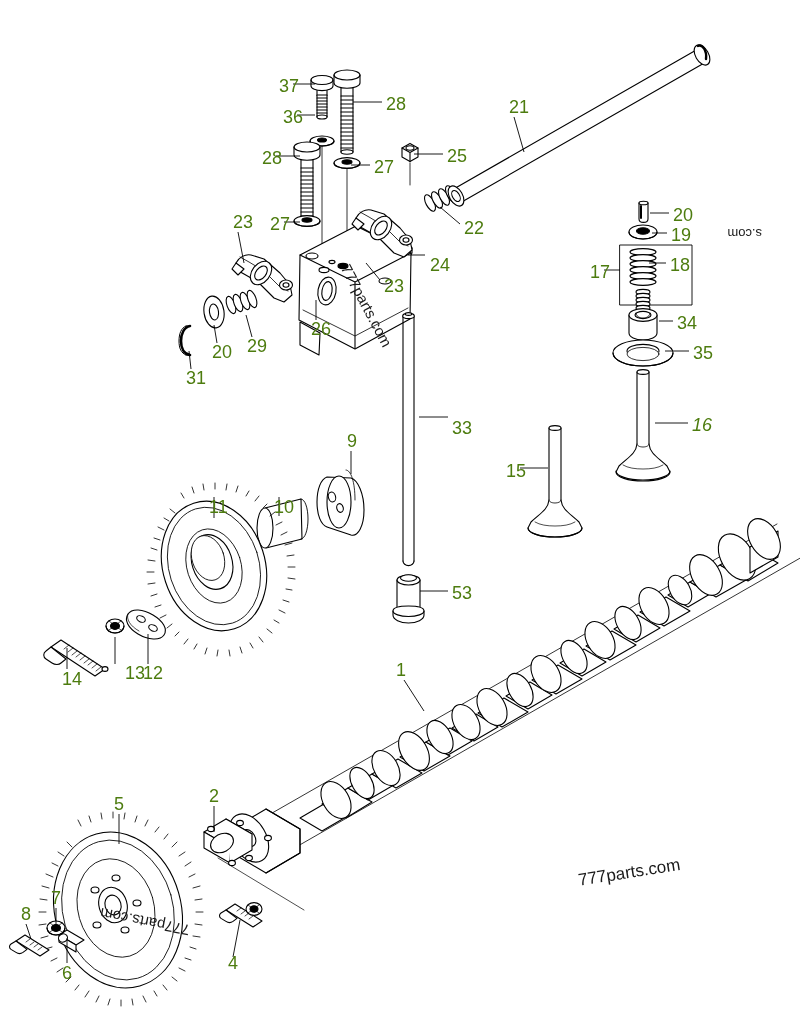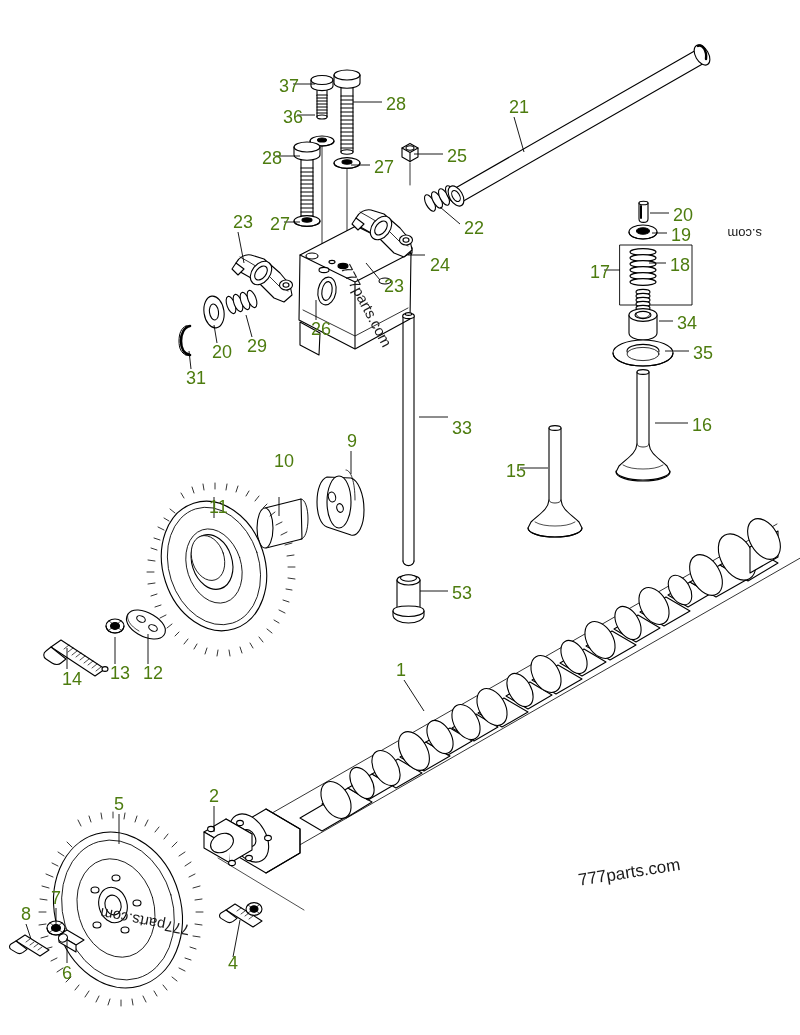--- a/index.html
+++ b/index.html
@@ -456,27 +456,27 @@
 
 <div id="labels">
       <div class="lbl" style="left: 396px; top: 661px;">1</div>
       <div class="lbl" style="left: 209px; top: 787px;">2</div>
       <div class="lbl" style="left: 228px; top: 954px;">4</div>
       <div class="lbl" style="left: 114px; top: 795px;">5</div>
       <div class="lbl" style="left: 62px; top: 964px;">6</div>
       <div class="lbl" style="left: 51px; top: 889px;">7</div>
       <div class="lbl" style="left: 21px; top: 905px;">8</div>
       <div class="lbl" style="left: 347px; top: 432px;">9</div>
-      <div class="lbl" style="left: 274px; top: 452px;">10</div>
+      <div class="lbl" style="left: 274px; top: 498px;">10</div>
       <div class="lbl" style="left: 209px; top: 498px;">11</div>
       <div class="lbl" style="left: 143px; top: 664px;">12</div>
-      <div class="lbl" style="left: 110px; top: 664px; text-align: right;">13</div>
+      <div class="lbl" style="left: 125px; top: 664px; text-align: right;">13</div>
       <div class="lbl" style="left: 62px; top: 670px;">14</div>
       <div class="lbl" style="left: 506px; top: 462px;">15</div>
-      <div class="lbl" style="left: 692px; top: 416px;">16</div>
+      <div class="lbl" style="left: 692px; top: 416px; font-style: italic;">16</div>
       <div class="lbl" style="left: 590px; top: 263px;">17</div>
       <div class="lbl" style="left: 670px; top: 256px;">18</div>
       <div class="lbl" style="left: 671px; top: 226px;">19</div>
       <div class="lbl" style="left: 673px; top: 206px;">20</div>
       <div class="lbl" style="left: 509px; top: 98px;">21</div>
       <div class="lbl" style="left: 464px; top: 219px;">22</div>
       <div class="lbl" style="left: 233px; top: 213px;">23</div>
       <div class="lbl" style="left: 430px; top: 248px; margin-top: 8px;">24</div>
       <div class="lbl" style="left: 447px; top: 147px;">25</div>
       <div class="lbl" style="left: 311px; top: 320px;">26</div>

